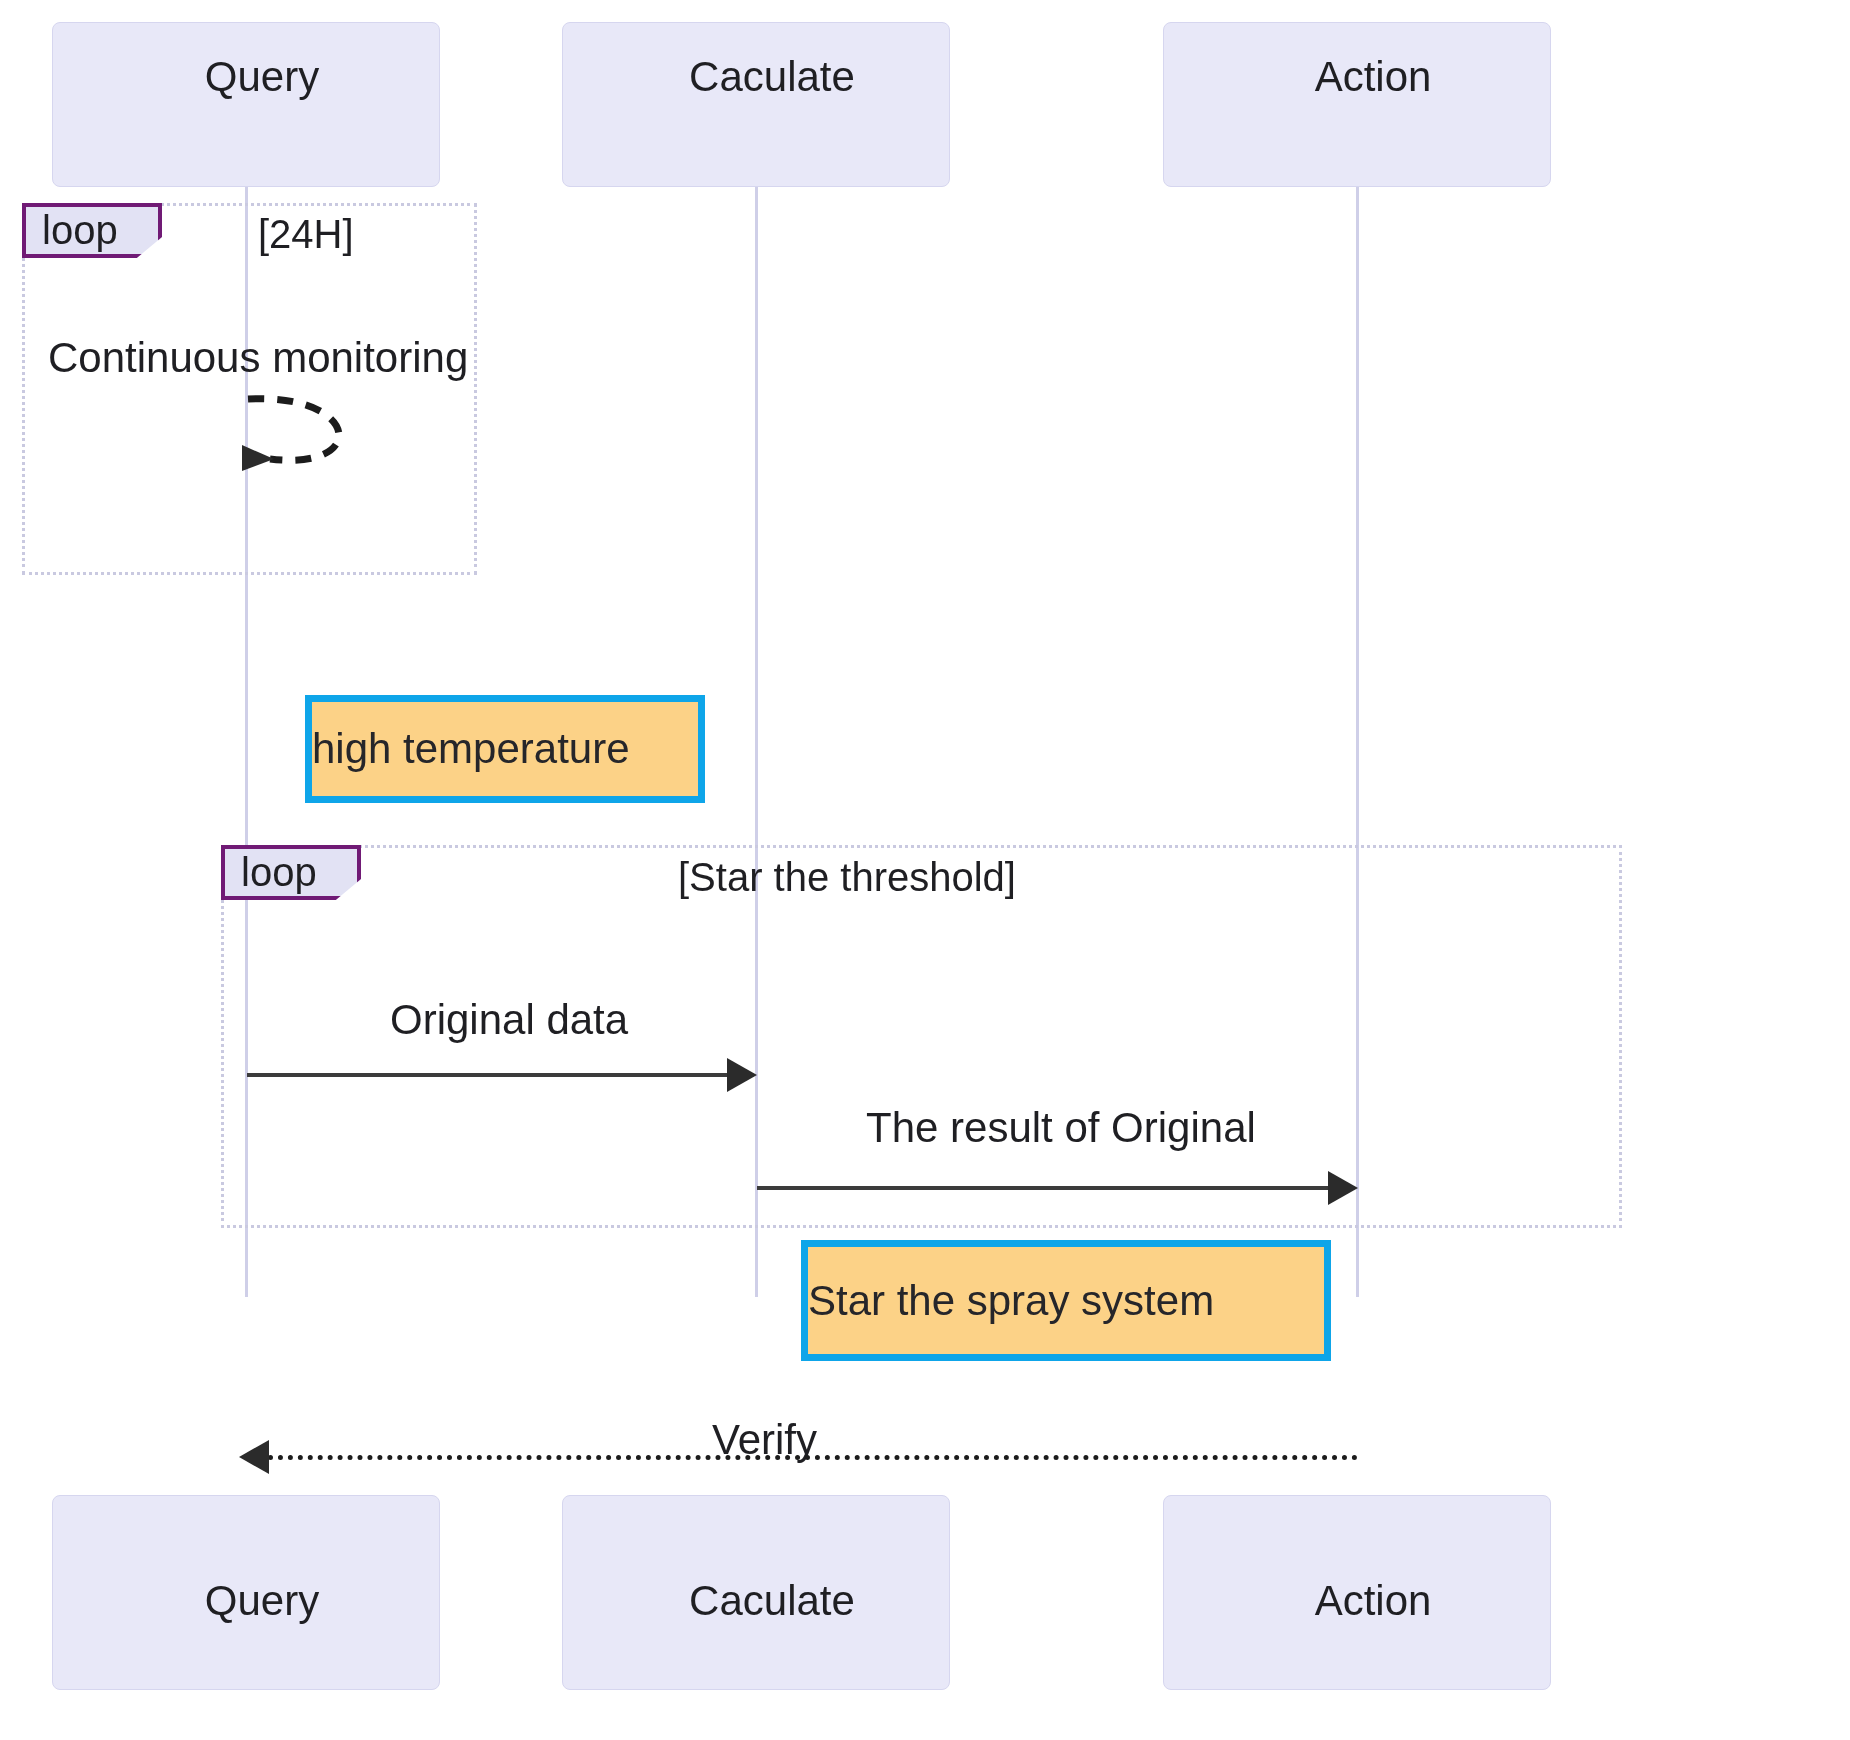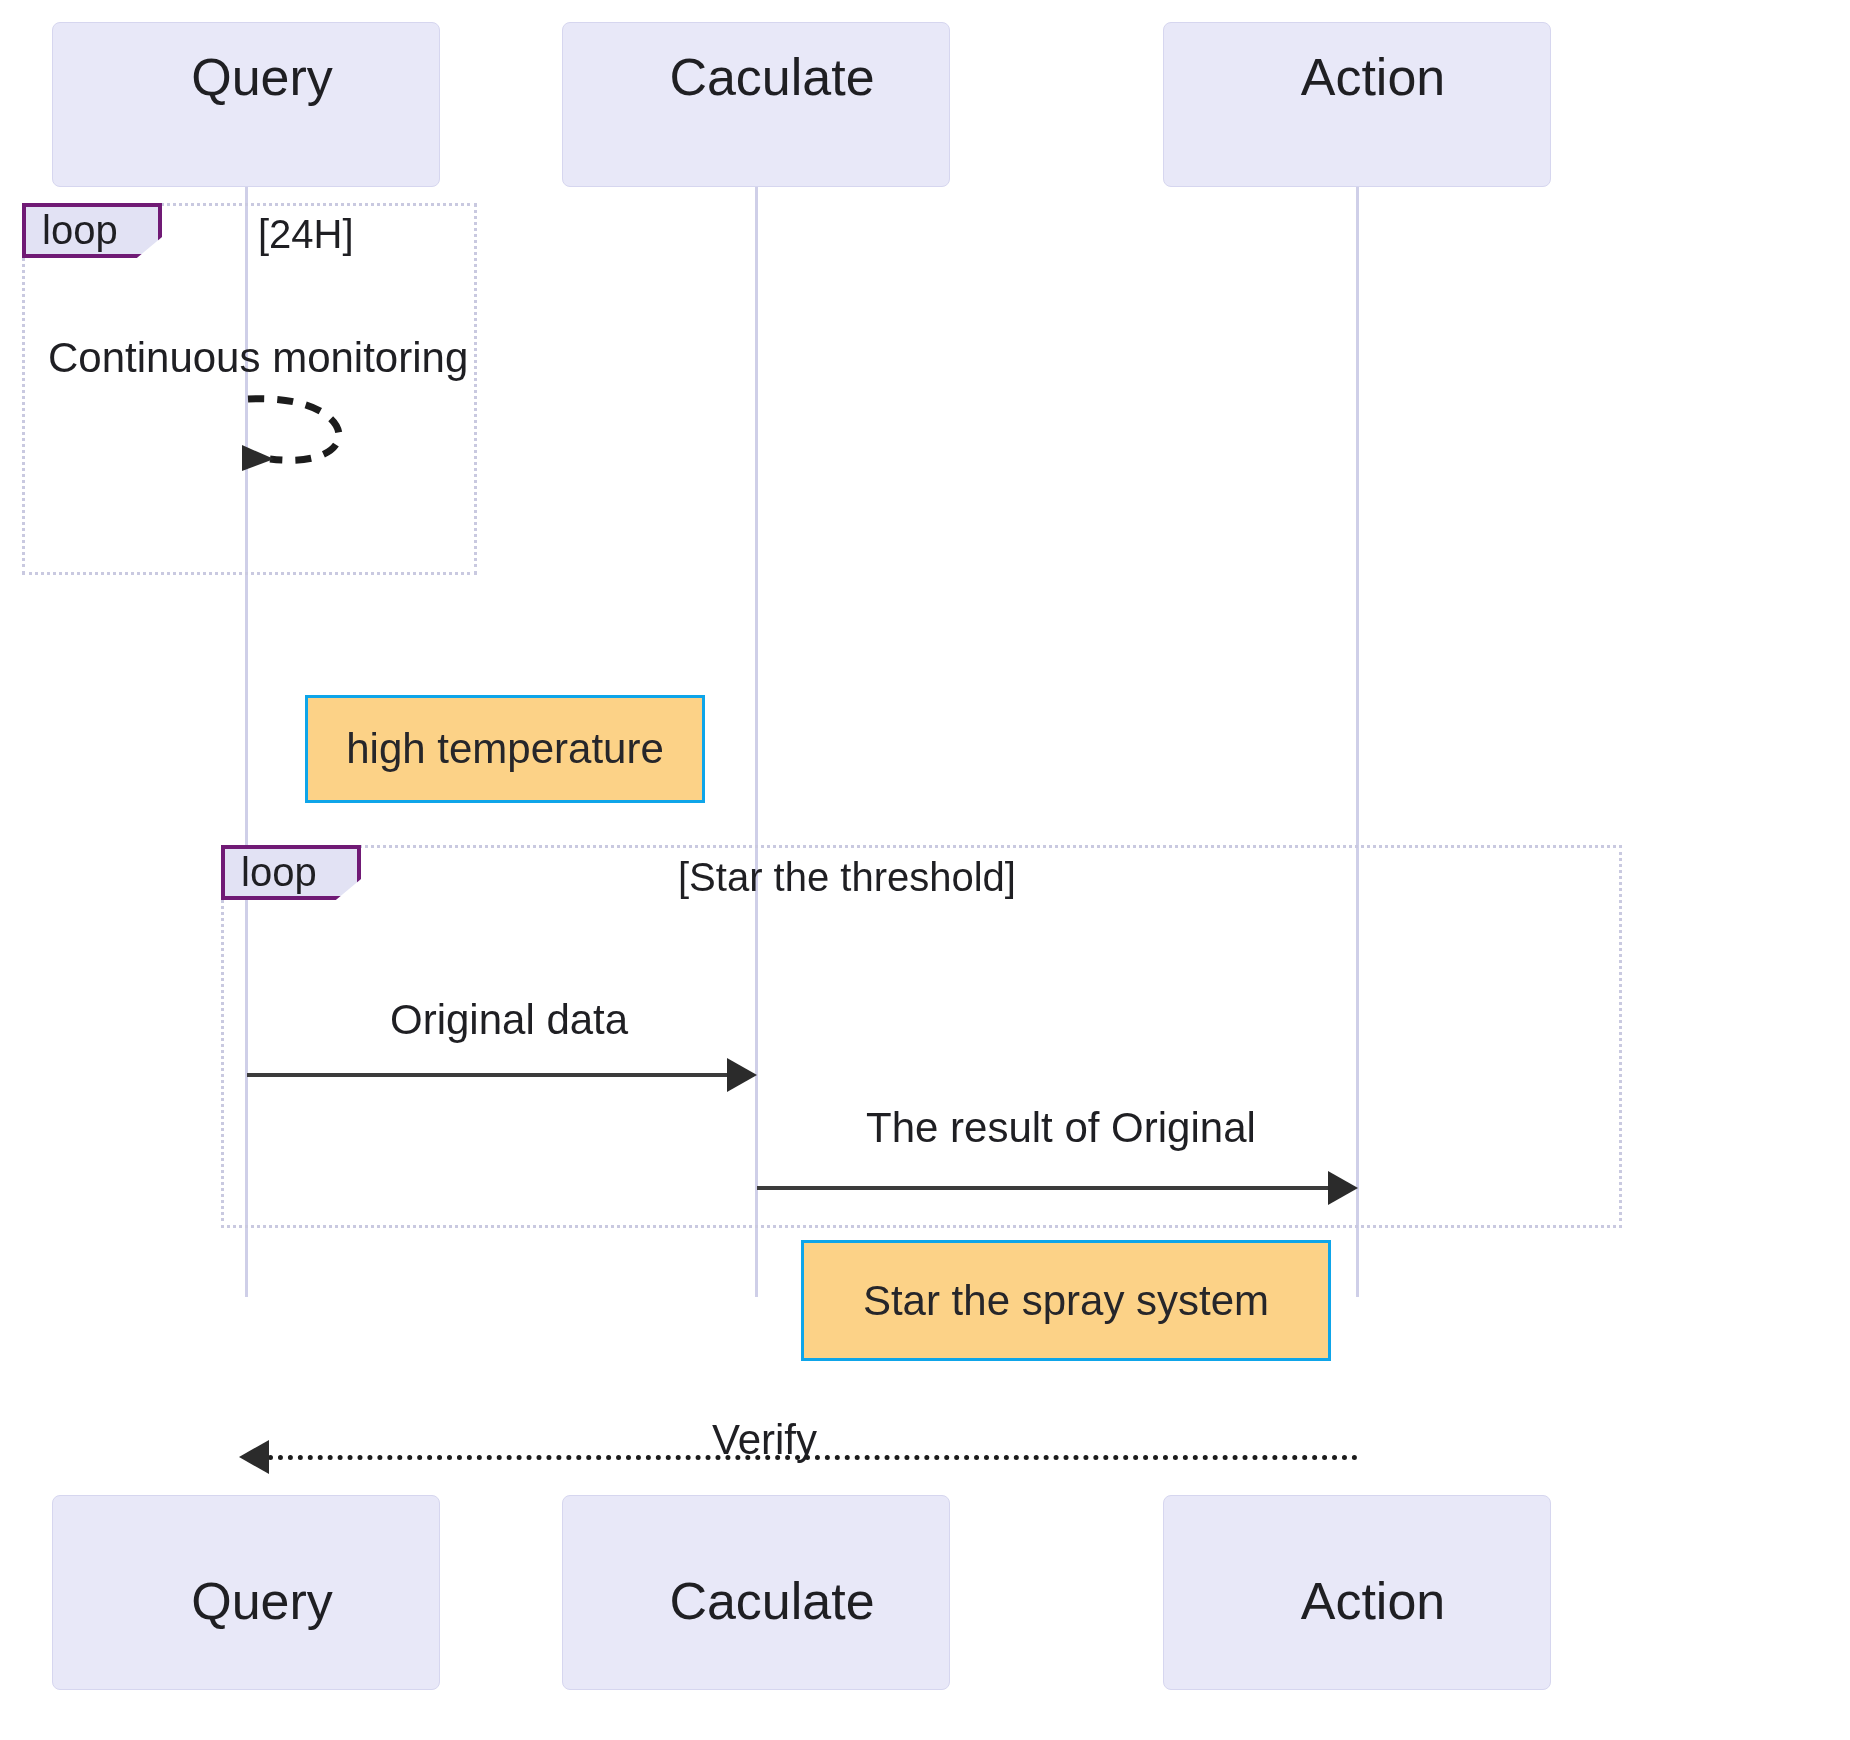--- a/index.html
+++ b/index.html
@@ -22,21 +22,21 @@
   .participant {
     position: absolute;
     background: #e8e8f8;
     border: 1px solid #d6d6ef;
     border-radius: 8px;
     display: flex;
     align-items: center;
     justify-content: center;
     box-sizing: border-box;
     color: #1f1f23;
-    font-size: 52px;
+    font-size: 42px;
     padding-left: 32px;
   }
   .participant .plabel {
     line-height: 1;
     transform: translateY(-28px);
   }
   .participant.bottom .plabel {
     transform: translateY(8px);
   }
 
@@ -71,25 +71,25 @@
     position: absolute;
     color: #1f1f23;
     font-size: 40px;
     white-space: nowrap;
   }
 
   
   .note {
     position: absolute;
     background: #fcd287;
-    border: 3px solid #0ea5e9;
+    border: 7px solid #0ea5e9;
     box-sizing: border-box;
     display: flex;
     align-items: center;
-    justify-content: center;
+    justify-content: flex-start;
     color: #26262a;
     font-size: 42px;
     text-align: center;
   }
 
   
   .msg-line {
     position: absolute;
     height: 0;
     border-top: 4px solid #3b3b3b;

